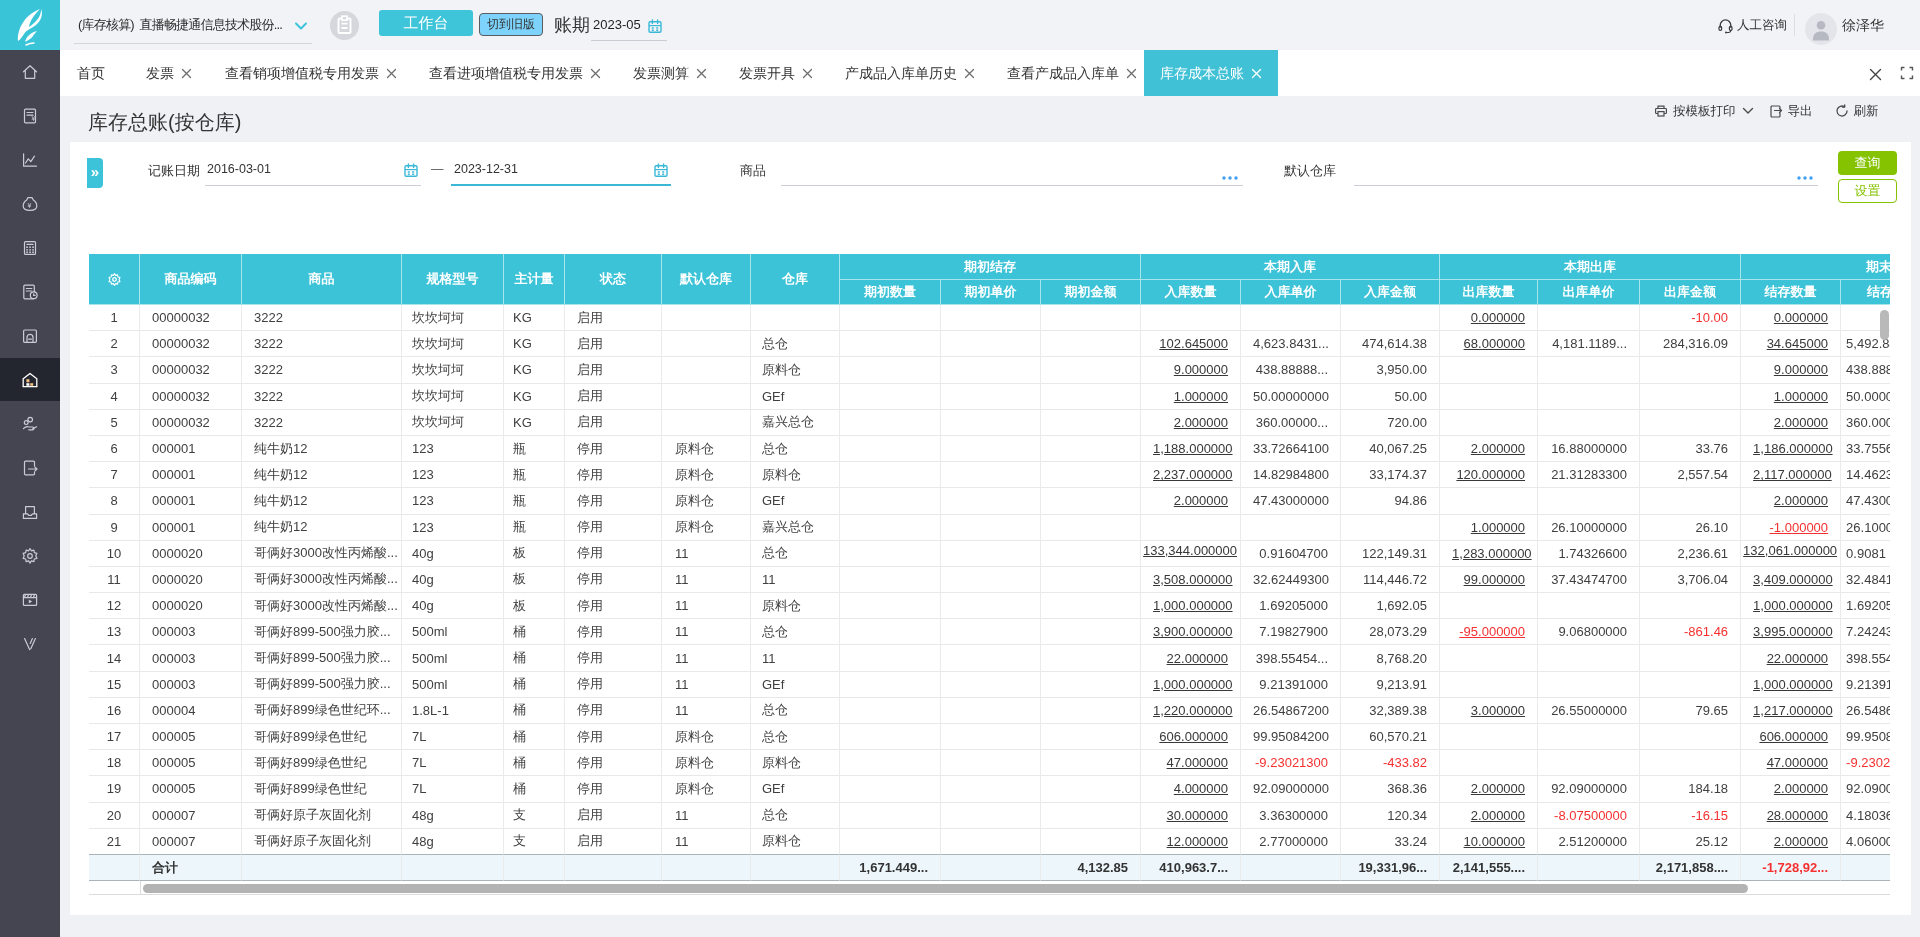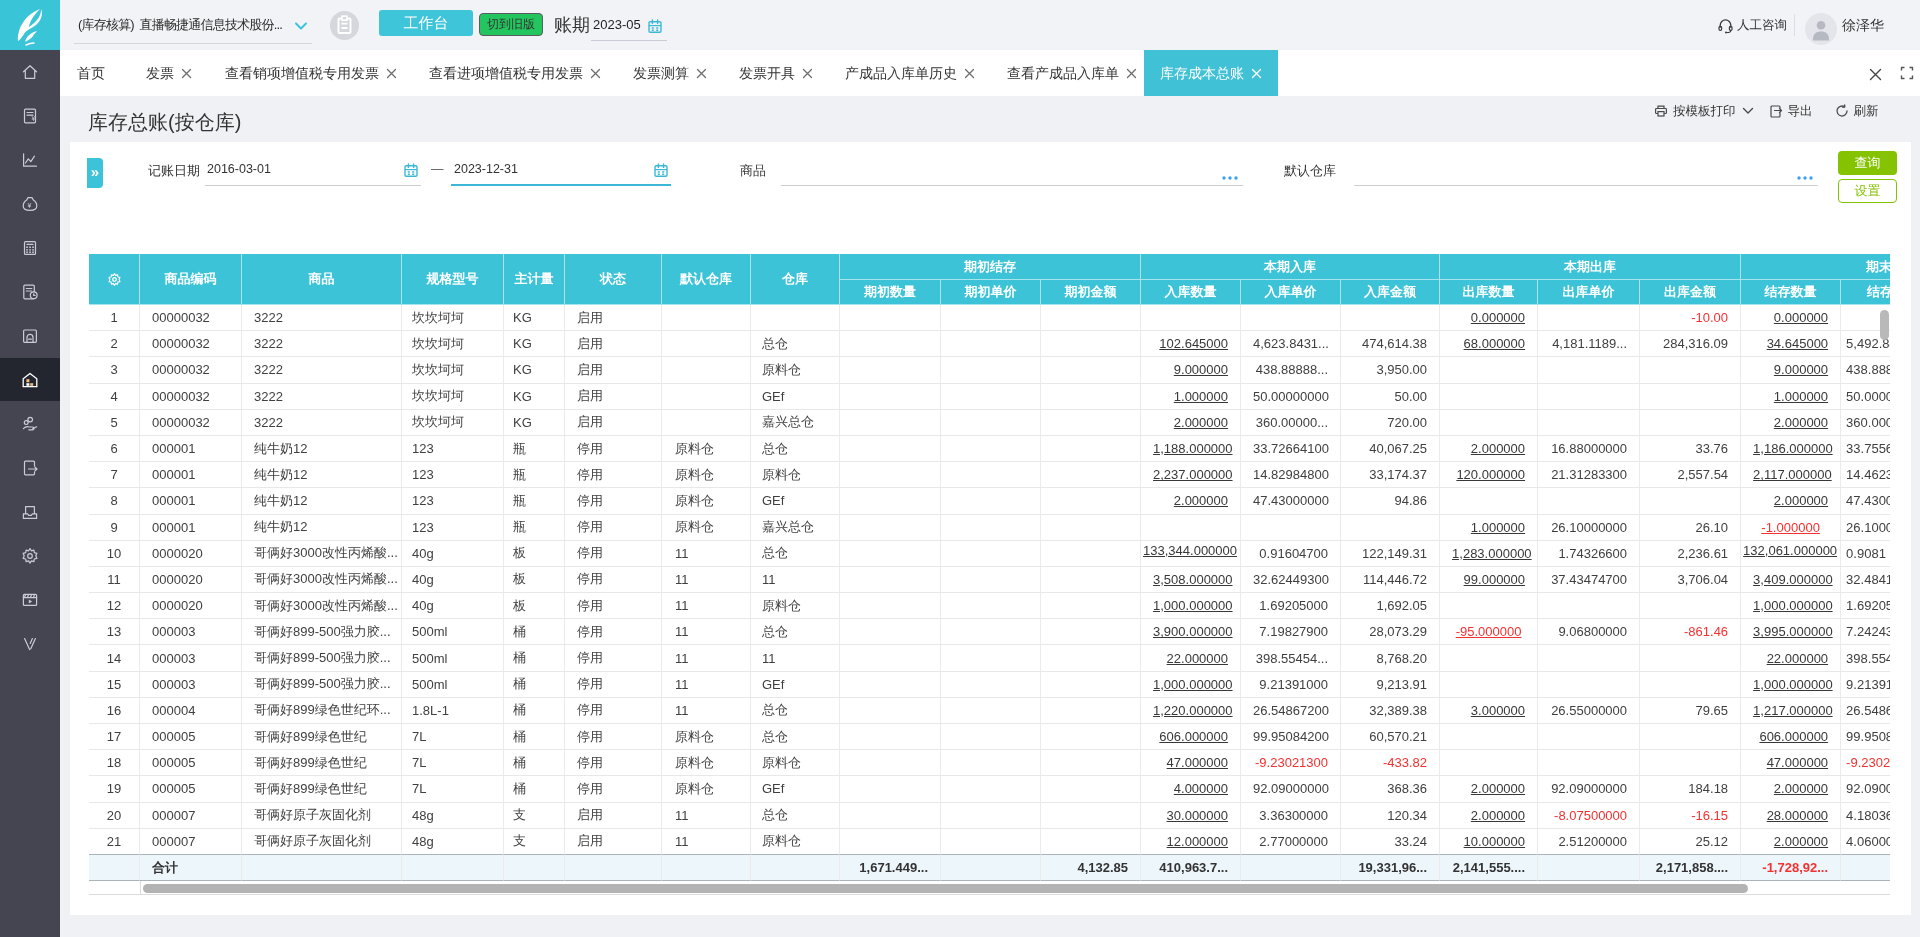--- a/index.html
+++ b/index.html
@@ -7,21 +7,21 @@
 #topbar{left:60px;top:0;width:1860px;height:50px;background:#f2f3f7}
 #sidebar{left:0;top:50px;width:60px;height:887px;background:#454552}
 #tabbar{left:60px;top:50px;width:1860px;height:46px;background:#fff}
 #content{left:60px;top:96px;width:1860px;height:841px;background:#f0f1f5}
 #panel{left:10px;top:46px;width:1841px;height:773px;background:#fff}
 .sideicon{position:absolute;left:20px;width:20px;height:20px}
 .sel-text{position:absolute;left:18px;top:0;height:50px;line-height:50px;font-size:13px;letter-spacing:-0.8px;color:#2b2b2b;white-space:nowrap}
 .sel-line{position:absolute;left:14px;top:43px;width:238px;height:1px;background:#d4d6dc}
 .circle-ic{position:absolute;left:270px;top:11px;width:29px;height:29px;border-radius:50%;background:#d5d7dc}
 .btn-work{position:absolute;left:319px;top:10px;width:94px;height:26px;background:#3ec5da;border-radius:3px;color:#fff;font-size:15px;text-align:center;line-height:26px}
-.btn-old{position:absolute;left:419px;top:13px;width:64px;height:23px;border:1px solid #5a5c61;border-radius:4px;color:#333;font-size:12px;text-align:center;line-height:21px;background:#22c55e}
+.btn-old{position:absolute;left:419px;top:13px;width:64px;height:23px;border:1px solid #5a5c61;border-radius:4px;color:#333;font-size:12px;text-align:center;line-height:21px;background:#7dd3fc}
 .zq{position:absolute;left:494px;top:0;line-height:50px;font-size:18px;color:#333}
 .zqv{position:absolute;left:533px;top:0;line-height:50px;font-size:13px;color:#1f1f1f}
 .zq-line{position:absolute;left:531px;top:40px;width:76px;height:1px;background:#c9ccd4}
 .rg-help{position:absolute;left:1677px;top:0;line-height:50px;font-size:12.5px;color:#333}
 .rg-div{position:absolute;left:1734px;top:14px;width:1px;height:22px;background:#dcdee3}
 .avatar{position:absolute;left:1745px;top:13px;width:32px;height:32px;border-radius:50%;background:#e4e5ea;overflow:hidden}
 .rg-name{position:absolute;left:1782px;top:0;line-height:50px;font-size:14px;color:#333}
 .active-slot{position:absolute;left:0;top:308px;width:60px;height:43px;background:#23262e}
 .tab{position:absolute;top:0;height:46px;line-height:46px;font-size:14px;color:#333;white-space:nowrap}
 .tab .x{display:inline-block;margin-left:7px}
@@ -42,21 +42,21 @@
 th{background:#3cc3d7;color:#fff;font-size:13px;font-weight:bold;border-right:1px solid rgba(255,255,255,.55);border-bottom:1px solid rgba(255,255,255,.55);overflow:hidden;white-space:nowrap;padding:0}
 tr.h1 th{height:26px}
 tr.h2 th{height:25px}
 td{height:26.2px;font-size:13px;color:#404040;border-right:1px solid #ebebeb;border-bottom:1px solid #e8e8e8;overflow:hidden;white-space:nowrap;padding:0 12px}
 td.c{text-align:center;padding:0}
 td.t{text-align:left}
 td.n{text-align:right}
 td.nl{text-align:right}
 td.nl span{text-decoration:underline;color:#383838}
 td.nr{text-align:right;color:#f53030}
-td.nlr{text-align:center}
+td.nlr{text-align:right}
 td.nlr span{text-decoration:underline;color:#f53030}
 td.last{text-align:left;padding:0 0 0 5px}
 td.lastr{text-align:left;padding:0 0 0 5px;color:#f53030}
 td.tight{padding:0 3px 6px 0}
 tr.r21 td{border-bottom-color:#aab3b7}
 tr.foot td{background:#edf6fb;font-weight:bold;color:#333;border-bottom:1px solid #aab3b7}
 tr.foot td.nr{color:#f53030}
 .hsb{position:absolute;left:19px;top:739px;width:1801px;height:14px;background:#fff;border-bottom:1px solid #dcdcdc}
 .hsb-thumb{position:absolute;left:54px;top:3px;width:1605px;height:9px;background:#b3b3b3;border-radius:4.5px}.hsb-sep{position:absolute;left:51px;top:0;width:1px;height:13px;background:#ddd}
 .vsb{position:absolute;left:1810px;top:168px;width:9px;height:30px;background:#b9b9b9;border-radius:4.5px}

